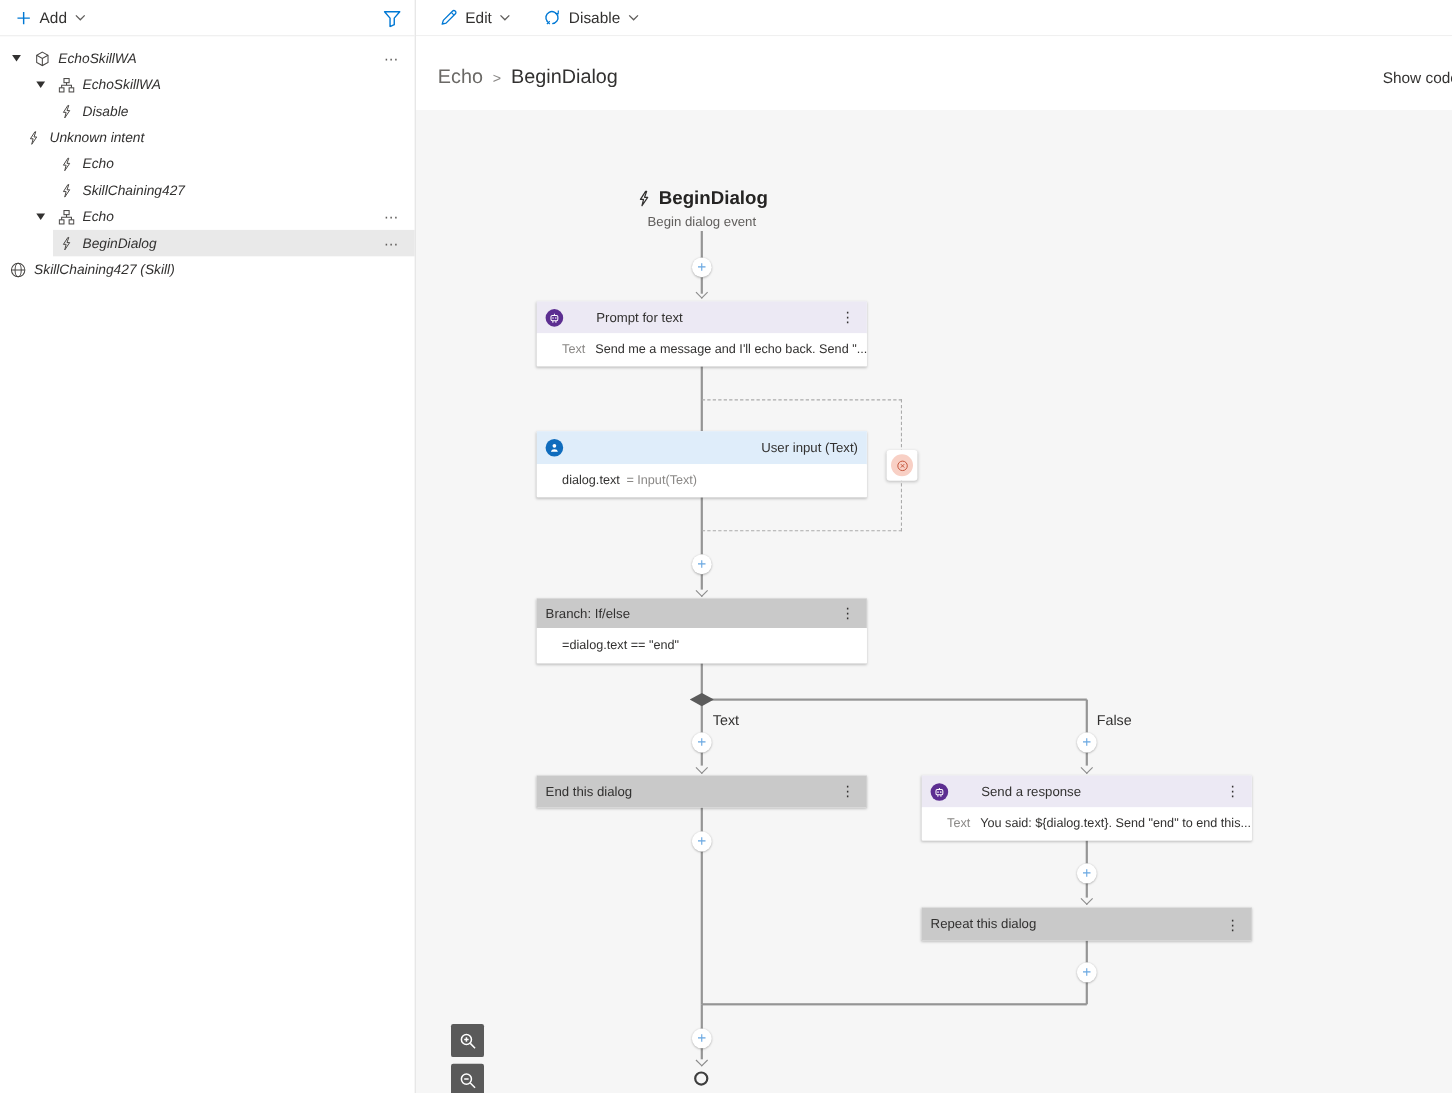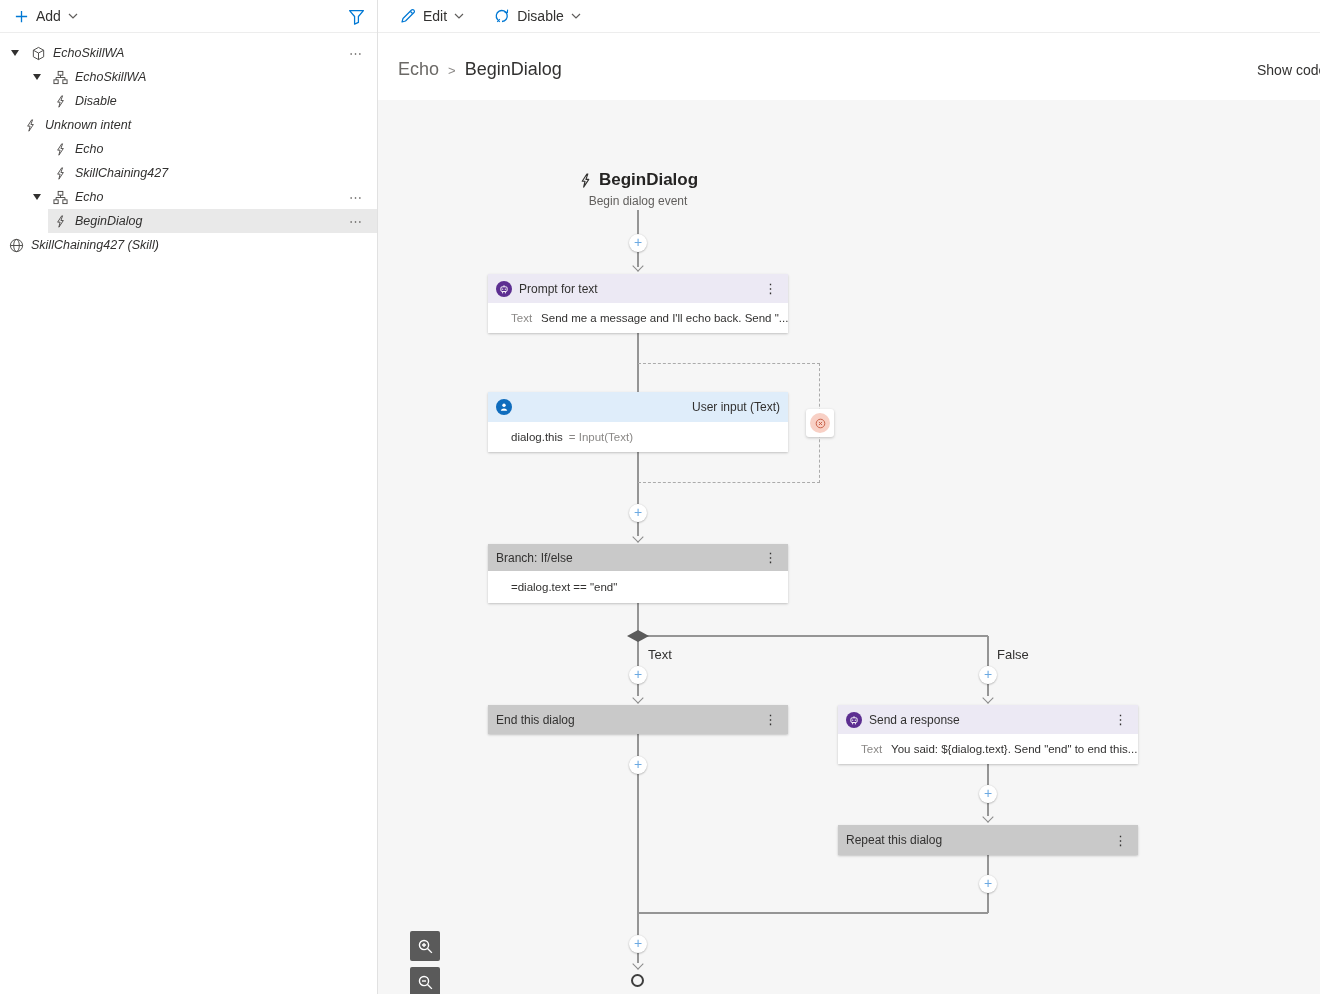--- a/index.html
+++ b/index.html
@@ -67,21 +67,21 @@
   .diamond { position:absolute; width:22px; height:12px; background:#5B5B5B;
     clip-path:polygon(50% 0, 100% 50%, 50% 100%, 0 50%); }
   .branch-label { position:absolute; font-size:13px; color:#323130; }
   .end-circle { position:absolute; width:13px; height:13px; border:2.5px solid #3E3E3E;
     border-radius:50%; background:#F6F6F6; }
 
   .node { position:absolute; width:300px; cursor:pointer;
     box-shadow:0 1px 2.5px rgba(0,0,0,.22); border-radius:1px; background:#fff; }
   .node-header { height:29px; display:flex; align-items:center; padding:0 8px;
     font-size:12px; color:#323130; }
-  .node-header.lavender { background:#ECE9F4; }
+  .node-header.lavender { background:#ECE9F4;gap:23px; }
   .node-header.blue { background:#DFEDFA; height:30px;justify-content:space-between; }
   .node-header.gray { background:#C9C9C9; }
   .node-icon { width:16px; height:16px; border-radius:50%; display:flex;
     align-items:center; justify-content:center; margin-right:7px; flex:0 0 16px; }
   .node-icon.purple { background:#5C2E91; }
   .node-icon.bluebg { background:#0F6CBD; }
   .node-title { white-space:nowrap; overflow:hidden; }
   .kebab { margin-left:auto; color:#323130; font-size:13px; cursor:pointer;
     padding:0 3px; }
   .node-body { background:#fff; height:30px; display:flex; align-items:center;
@@ -354,21 +354,21 @@
         <div class="node-header blue">
           <span class="node-icon bluebg">
             <svg width="10" height="10" viewBox="0 0 16 16" fill="#fff">
                 <circle cx="8" cy="5.2" r="2.7"></circle>
                 <path d="M2.8 13.8a5.3 4.3 0 0 1 10.4 0z"></path>
               </svg>
           </span>
           <span class="node-title">User input (Text)</span>
         </div>
         <div class="node-body">
-          <span>dialog.this</span>
+          <span>dialog.text</span>
           <span class="muted" style="margin-left:6px">= Input(Text)</span>
         </div>
       </div>
 
       <div class="node" style="left:110px;top:444px">
         <div class="node-header gray" style="height:27px">
           <span class="node-title">Branch: If/else</span>
           <span class="kebab">⋮</span>
         </div>
         <div class="node-body" style="height:32px">

